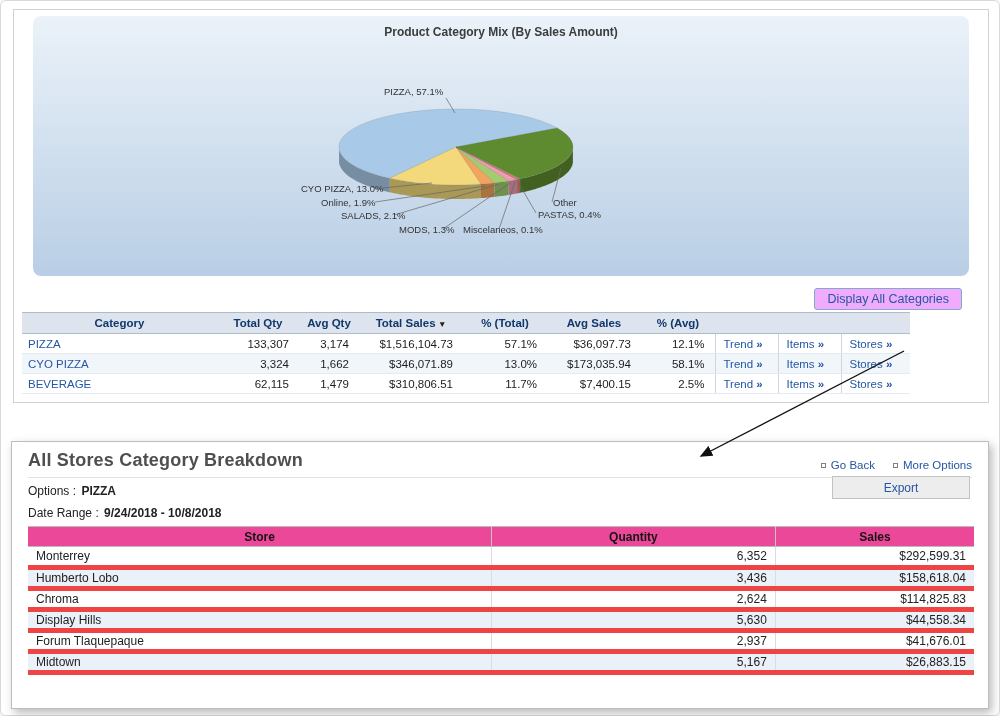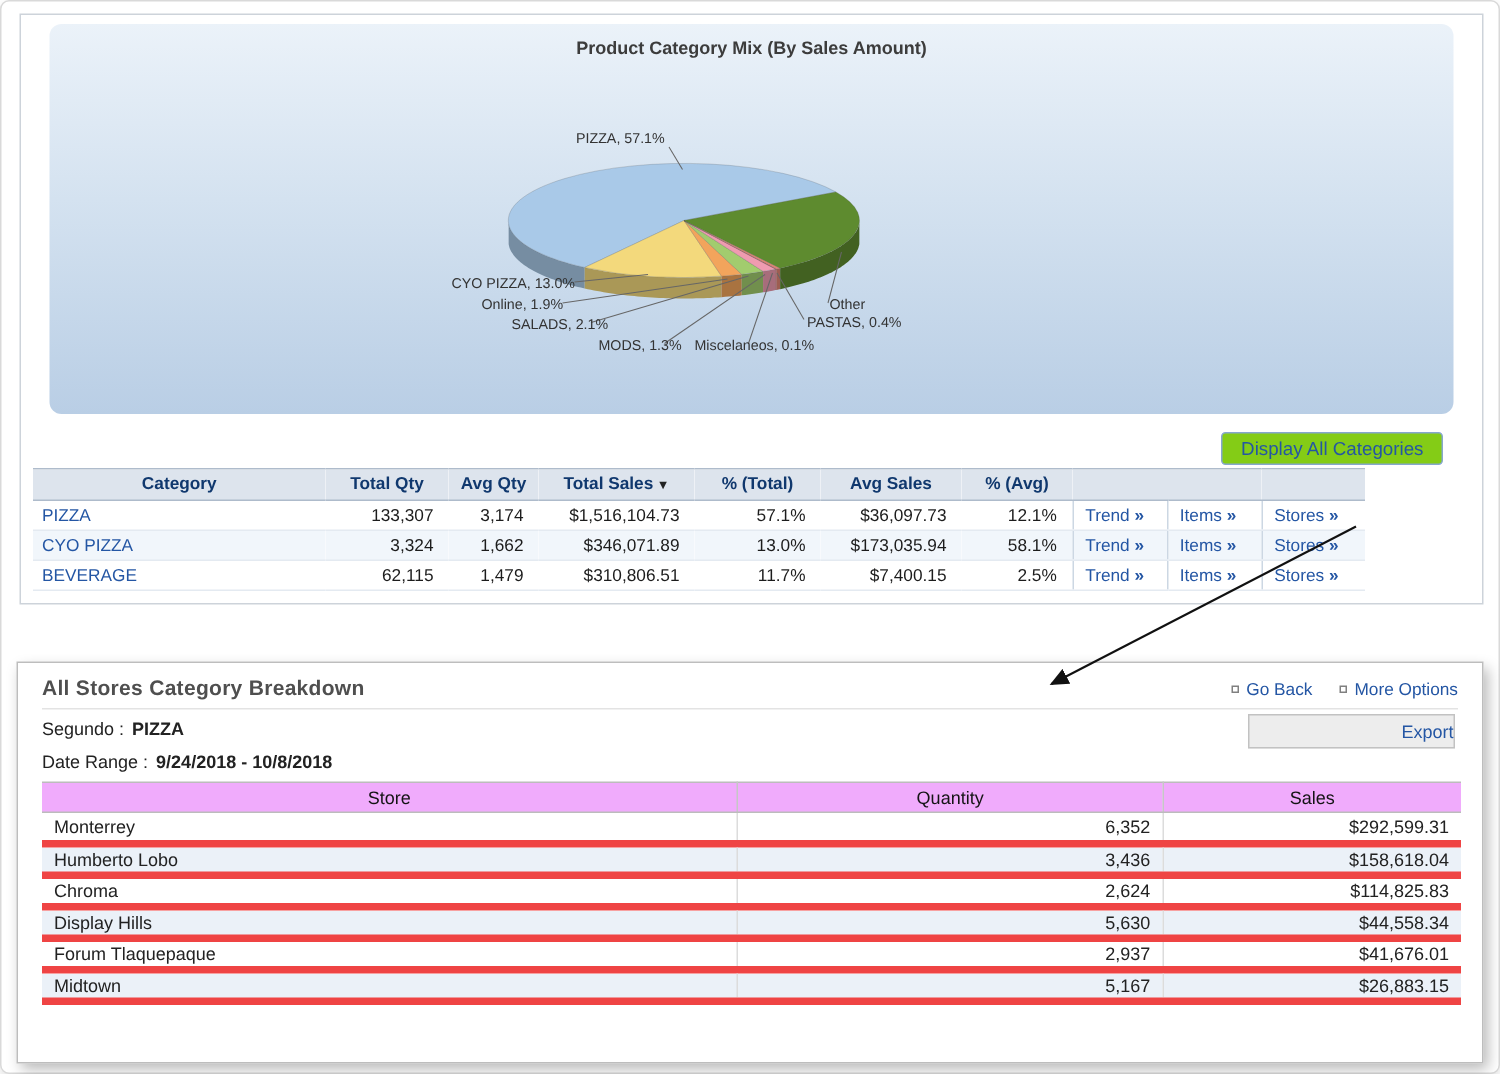--- a/index.html
+++ b/index.html
@@ -16,21 +16,21 @@
   .top-panel { position:absolute; left:12px; top:8px; width:976px;
                border:1px solid #cdd3da; background:#fff; padding:6px 0 8px; }
   .chart-area { position:relative; width:936px; height:260px; margin:0 auto; border-radius:8px;
                 background:linear-gradient(180deg,#ebf2f9 0%,#d4e2f0 45%,#b9cee5 100%); }
   .chart-title { position:absolute; top:9px; left:0; width:100%; text-align:center;
                  font-size:12px; font-weight:bold; color:#3c3c3c; z-index:2; }
   #pie-svg { position:absolute; left:0; top:0; }
   .pie-label { font-size:9.5px; fill:#333; }
 
   .btn-row { text-align:right; padding:12px 26px 0 0; height:36px; }
-  .display-all-btn { font-family:inherit; font-size:12.5px; color:#2456a4; background:#84cc16;
+  .display-all-btn { font-family:inherit; font-size:12.5px; color:#2456a4; background:#f0abfc;
                      border:1px solid #86a7cd; border-radius:3px; padding:3px 12px; cursor:pointer;text-align:right; }
 
   .cat-table { border-collapse:collapse; width:888px; margin-left:8px; font-size:11.5px; table-layout:fixed; }
   .cat-table th { background:#dde4ed; color:#10386e; font-weight:bold; height:21px; text-align:center;
                   border-top:1px solid #aebbcb; border-bottom:1px solid #aebbcb; padding:4px 4px;
                   overflow:hidden; white-space:nowrap; cursor:pointer; }
   .sort { font-size:8.5px; color:#222; }
   .cat-table td { height:20px; padding:0 10px 0 6px; border-bottom:1px solid #e4eaf1;
                   white-space:nowrap; overflow:hidden; }
   .cat-table tbody tr:nth-child(even) { background:#f1f6fb; }
@@ -41,34 +41,34 @@
   .arr { font-weight:bold; letter-spacing:-1px; }
   .c0{width:195px}.c1{width:82px}.c2{width:60px}.c3{width:104px}.c4{width:84px}
   .c5{width:94px}.c6{width:74px}.c7{width:63px}.c8{width:63px}.c9{width:69px}
 
   
   .bottom-panel { position:absolute; left:10px; top:440px; width:978px; height:268px; background:#fff;
                   border:1px solid #bdbdbd; box-shadow:3px 4px 9px rgba(0,0,0,0.28);
                   padding:8px 16px 0; overflow:hidden; }
   .panel-header { display:flex; justify-content:space-between; align-items:flex-end;
                   border-bottom:1px solid #e3e3e3; padding-bottom:6px; }
-  .panel-title { margin:0; font-size:14px; font-weight:bold; color:#4f4f4f; letter-spacing:0.2px; }
+  .panel-title { margin:0; font-size:18px; font-weight:bold; color:#4f4f4f; letter-spacing:0.2px; }
   .header-links { font-size:11.5px; white-space:nowrap; }
   .hlink { color:#2456a4; text-decoration:none; margin-left:18px; cursor:pointer; }
   .sq { display:inline-block; width:5px; height:5px; border:1px solid #808080;
         margin-right:5px; vertical-align:1px; background:#fff; }
   .export-btn { position:absolute; right:18px; top:34px; width:138px; height:23px; background:#ededed;
                 border:1px solid #c2c2c2; color:#2456a4; font-family:inherit; font-size:12px;
-                text-align:right; padding:0 0; cursor:pointer; }
+                text-align:center; padding:0 22px; cursor:pointer; }
   .meta-line { font-size:12px; margin-top:8px; color:#222; height:14px; line-height:14px; }
   .meta-line:nth-of-type(2) { margin-top:6px; }
   .meta-line b { margin-left:2px; }
 
   .store-table { border-collapse:collapse; width:946px; margin-top:6px; font-size:12px; table-layout:fixed; }
-  .store-table th { background:#f0abfc; color:#141414; font-weight:normal; height:20px; text-align:center;
+  .store-table th { background:#ec4899; color:#141414; font-weight:bold; height:20px; text-align:center;
                     border-top:1px solid #bcbcbc; border-bottom:1px solid #bcbcbc; }
   .store-table th:nth-child(1), .store-table th:nth-child(2) { border-right:1px solid #c6c6c6; }
   .store-table td { height:21px; padding:0 8px; border-bottom:5px solid #ef4444;
                     white-space:nowrap; overflow:hidden; }
   .store-table tbody tr:nth-child(even) { background:#ebf1f8; }
   .store-table td:nth-child(1) { border-right:1px solid #dcdcdc; }
   .store-table td:nth-child(2) { border-right:1px solid #dcdcdc; text-align:right; }
   .store-table td:nth-child(3) { text-align:right; }
   .sc0{width:49%}.sc1{width:30%}.sc2{width:21%}
 
@@ -188,21 +188,21 @@
     </table>
   </section>
 
   <section class="bottom-panel">
     <div class="panel-header">
       <h2 class="panel-title">All Stores Category Breakdown</h2>
       <div class="header-links" id="header-links"><a class="hlink"><span class="sq"></span>Go Back</a><a class="hlink"><span class="sq"></span>More Options</a></div>
     </div>
     <button class="export-btn">Export</button>
     <div class="meta-line">
-      <span>Segundo :</span>
+      <span>Options :</span>
       <b>PIZZA</b>
     </div>
     <div class="meta-line">
       <span>Date Range :</span>
       <b>9/24/2018 - 10/8/2018</b>
     </div>
     <table class="store-table">
       <colgroup>
           <col class="sc0">
           <col class="sc1">

